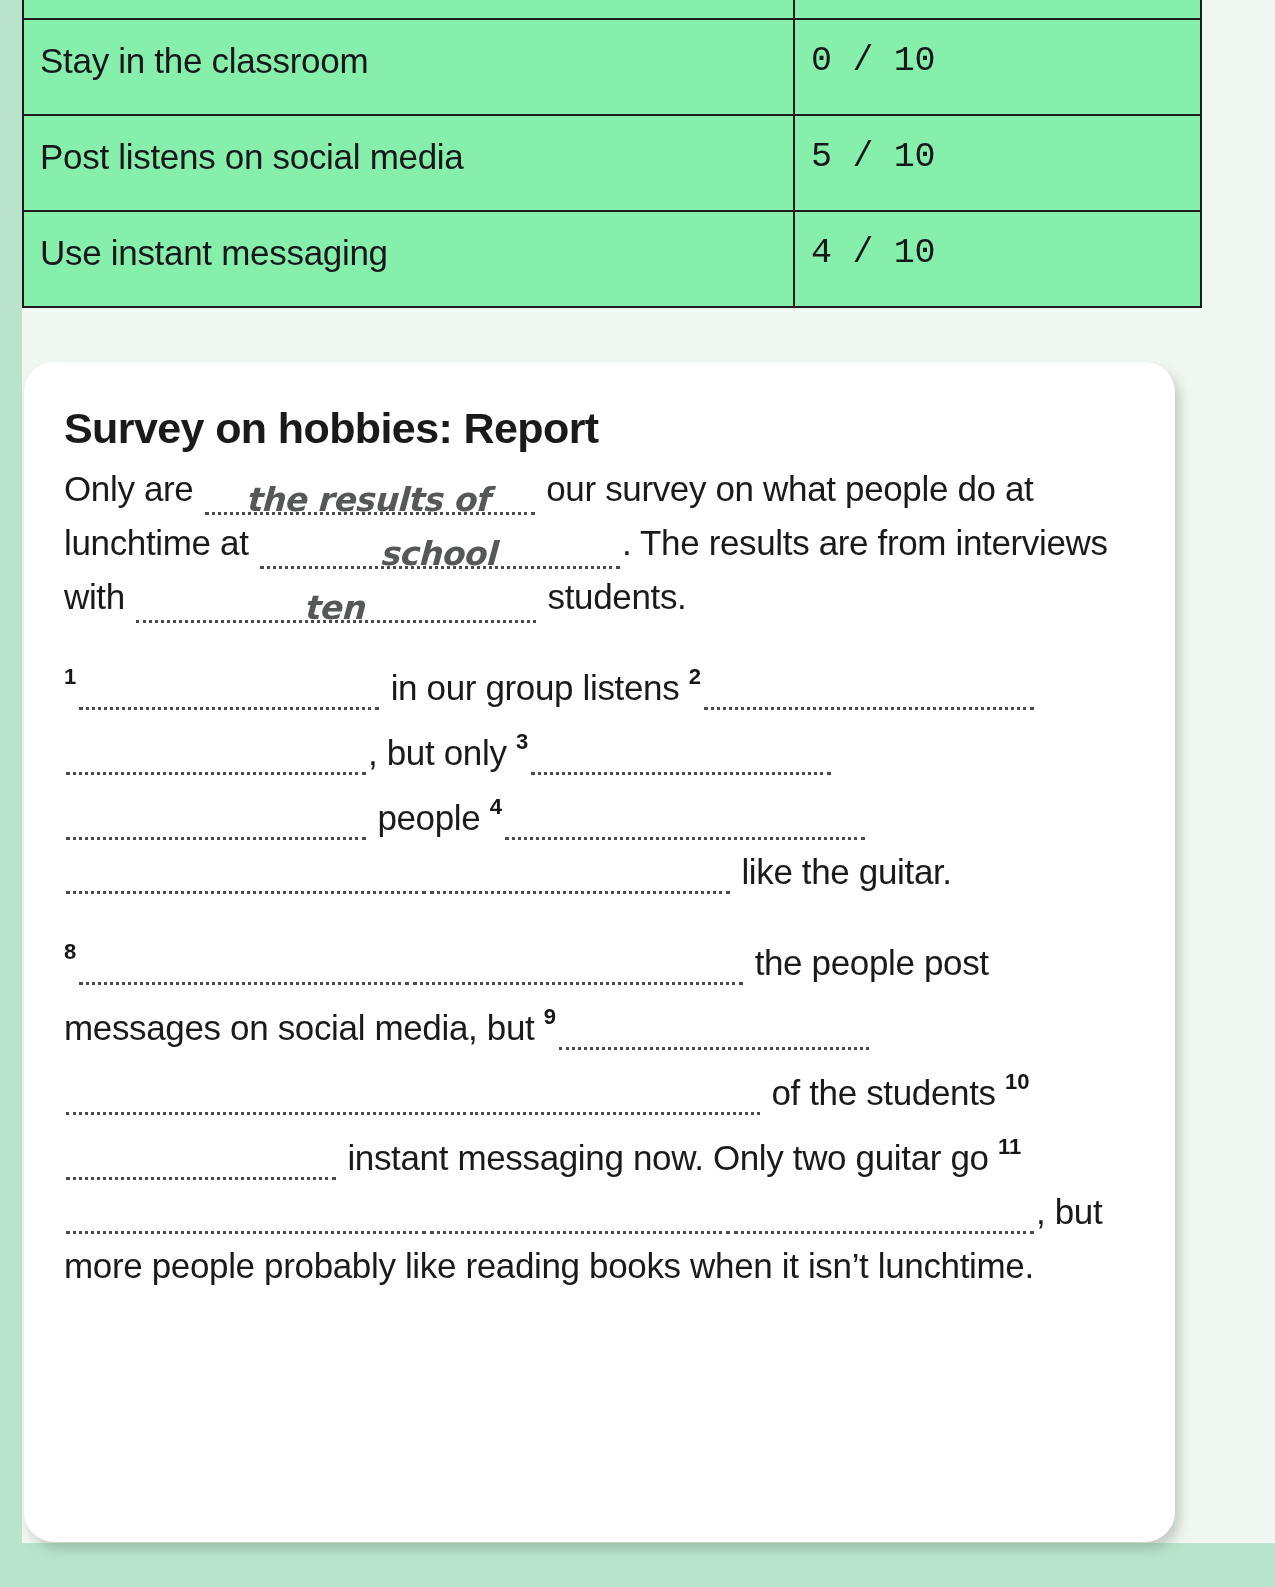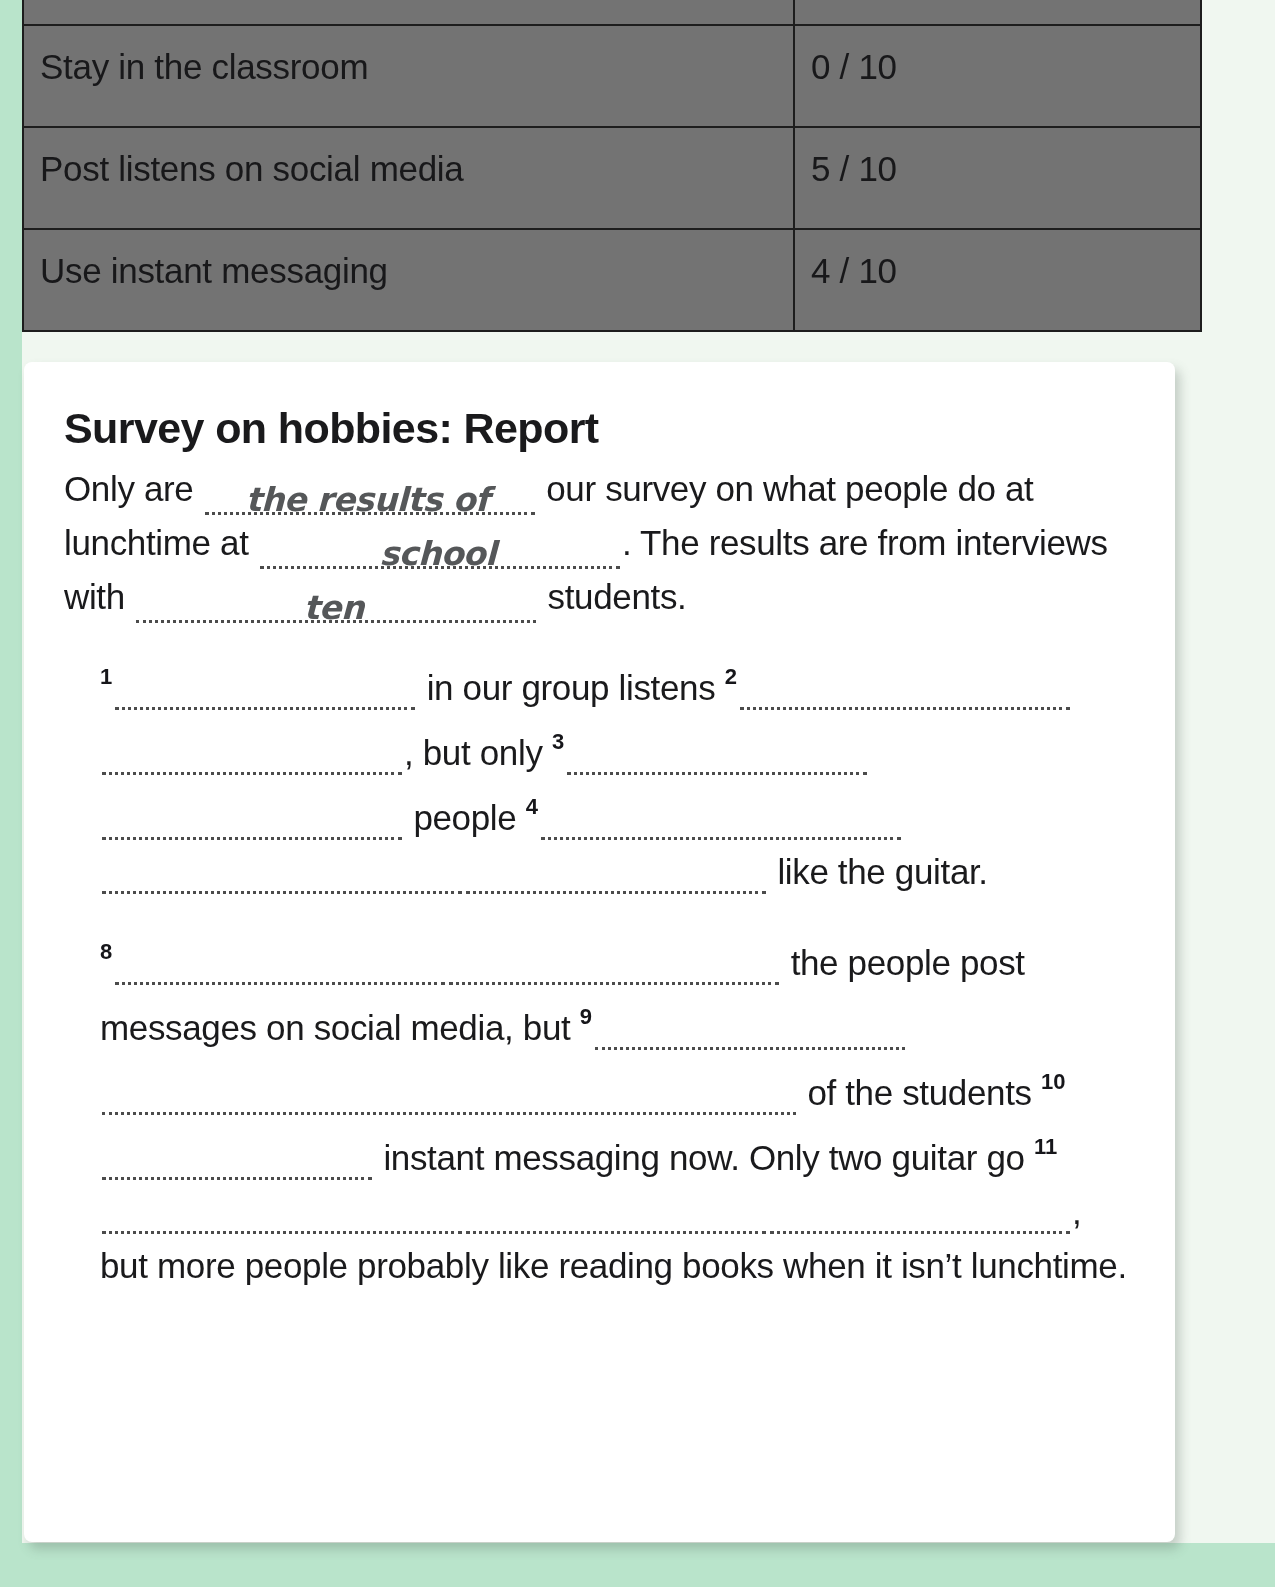--- a/index.html
+++ b/index.html
@@ -47,43 +47,43 @@
     left: 22px;
     top: -78px;
     width: 1144px;
     border-collapse: collapse;
     background: #ffffff;
     table-layout: fixed;
   }
   #results-table td {
     border: 2.4px solid #1d1d1d;
     height: 82px;
-    padding: 0 0 18px 16px;
-    background: #737373;
+    padding: 0 0 12px 16px;
+    background: #86efac;
     font-family: "Liberation Sans", sans-serif;
     font-size: 35px;
     font-weight: 400;
     color: #18181a;
     letter-spacing: -0.3px;
     vertical-align: middle;
     white-space: nowrap;
     overflow: hidden;
   }
   #results-table td.col-activity { width: 753px; }
-  #results-table td.col-count { width: 389px; }
+  #results-table td.col-count { width: 389px; font-family: Liberation Mono, monospace; }
 
   
   #report-card {
     position: absolute;
     left: 24px;
     top: 362px;
     width: 1151px;
     height: 1180px;
     background: #ffffff;
-    border-radius: 8px;
+    border-radius: 30px;
     box-sizing: border-box;
     box-shadow: 5px 7px 11px rgba(90, 105, 95, 0.30);
     overflow: hidden;
   }
   #report-inner {
     padding: 42px 44px 0 40px;
   }
   #report-title {
     font-family: "Liberation Sans", sans-serif;
     font-size: 43px;
@@ -96,21 +96,21 @@
 
   .para {
     font-family: "Liberation Sans", sans-serif;
     font-size: 35px;
     color: #1a1a1c;
     line-height: 54px;
     letter-spacing: -0.35px;
     margin: 0;
   }
   .para.intro { margin-bottom: 26px; }
-  .para.numbered { margin-bottom: 26px; margin-left: 36px; }
+  .para.numbered { margin-bottom: 26px; }
 
   
   .blank {
     display: inline-block;
     border-bottom: 3px dotted #4b4b4b;
     height: 40px;
     vertical-align: -10px;
     margin: 0 2px;
     position: relative;
   }

